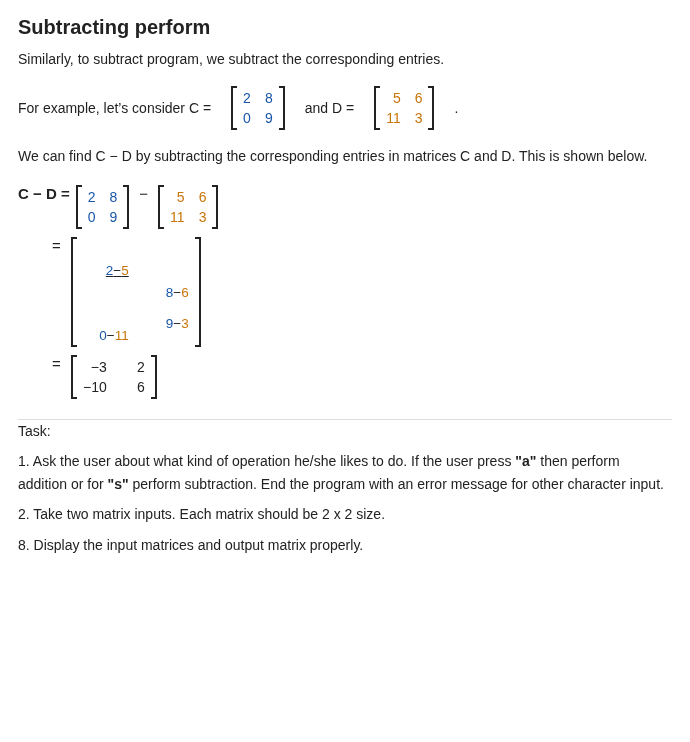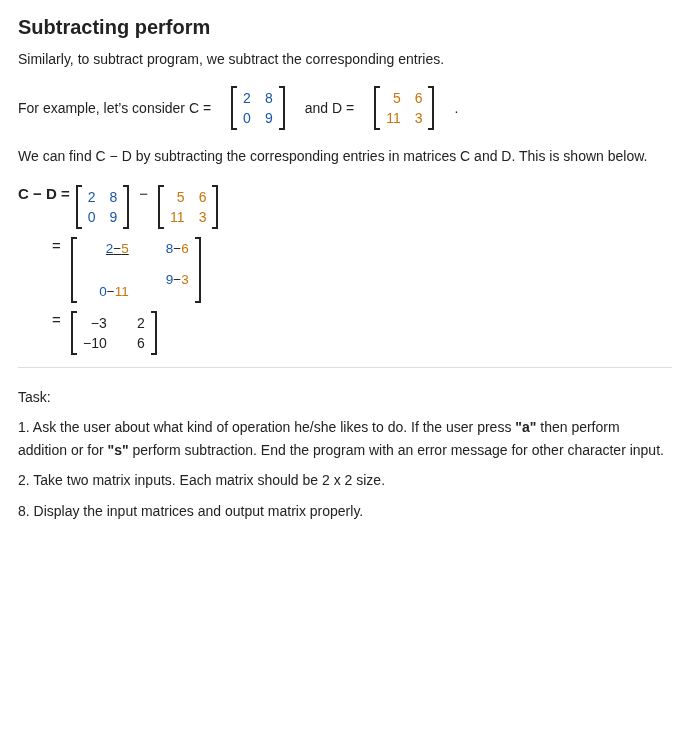--- a/index.html
+++ b/index.html
@@ -72,23 +72,23 @@
       column-gap: 14px;
       padding: 4px 2px;
       align-items: center;
     }
     .matrix-inner span {
       text-align: right;
       font-size: 14px;
     }
 
     .task-section {
-      margin-top: 12px;
+      margin-top: 20px;
       border-top: 1px solid #ddd;
-      padding-top: 18px;
+      padding-top: 0;
     }
     .task-section p {
       margin-bottom: 8px;
       line-height: 1.6;
     }
     .task-label { font-weight: normal; margin-bottom: 6px; }
 
     
     .expr-matrix .matrix-inner span {
       font-size: 13.5px;
@@ -167,21 +167,21 @@
 </div>
 
 <div style="margin: 8px 0 8px 30px;">
   <div class="math-line">
     <span class="equals">=</span>
 
     <div class="big-bracket-wrap expr-matrix">
       <div class="big-bracket-l"></div>
       <div class="matrix-inner" id="matrix-expr-cells">
           <span style="min-width: 46px; white-space: nowrap; text-decoration: underline;"><span style="color: rgb(26, 86, 168);">2</span><span>−</span><span style="color: rgb(200, 117, 10);">5</span></span>
-          <span style="min-width: 46px; white-space: nowrap;"><span style="color: rgb(26, 86, 168);">8</span><span>−</span><span style="color: rgb(200, 117, 10);">6</span></span>
+          <span style="min-width: 46px; white-space: nowrap; margin-top: 44px;"><span style="color: rgb(26, 86, 168);">8</span><span>−</span><span style="color: rgb(200, 117, 10);">6</span></span>
           <span style="min-width: 46px; white-space: nowrap; margin-top: 24px;"><span style="color: rgb(26, 86, 168);">0</span><span>−</span><span style="color: rgb(200, 117, 10);">11</span></span>
           <span style="min-width: 46px; white-space: nowrap;"><span style="color: rgb(26, 86, 168);">9</span><span>−</span><span style="color: rgb(200, 117, 10);">3</span></span>
         </div>
       <div class="big-bracket-r"></div>
     </div>
   </div>
 </div>
 
 <div style="margin: 8px 0 8px 30px;">
   <div class="math-line">

